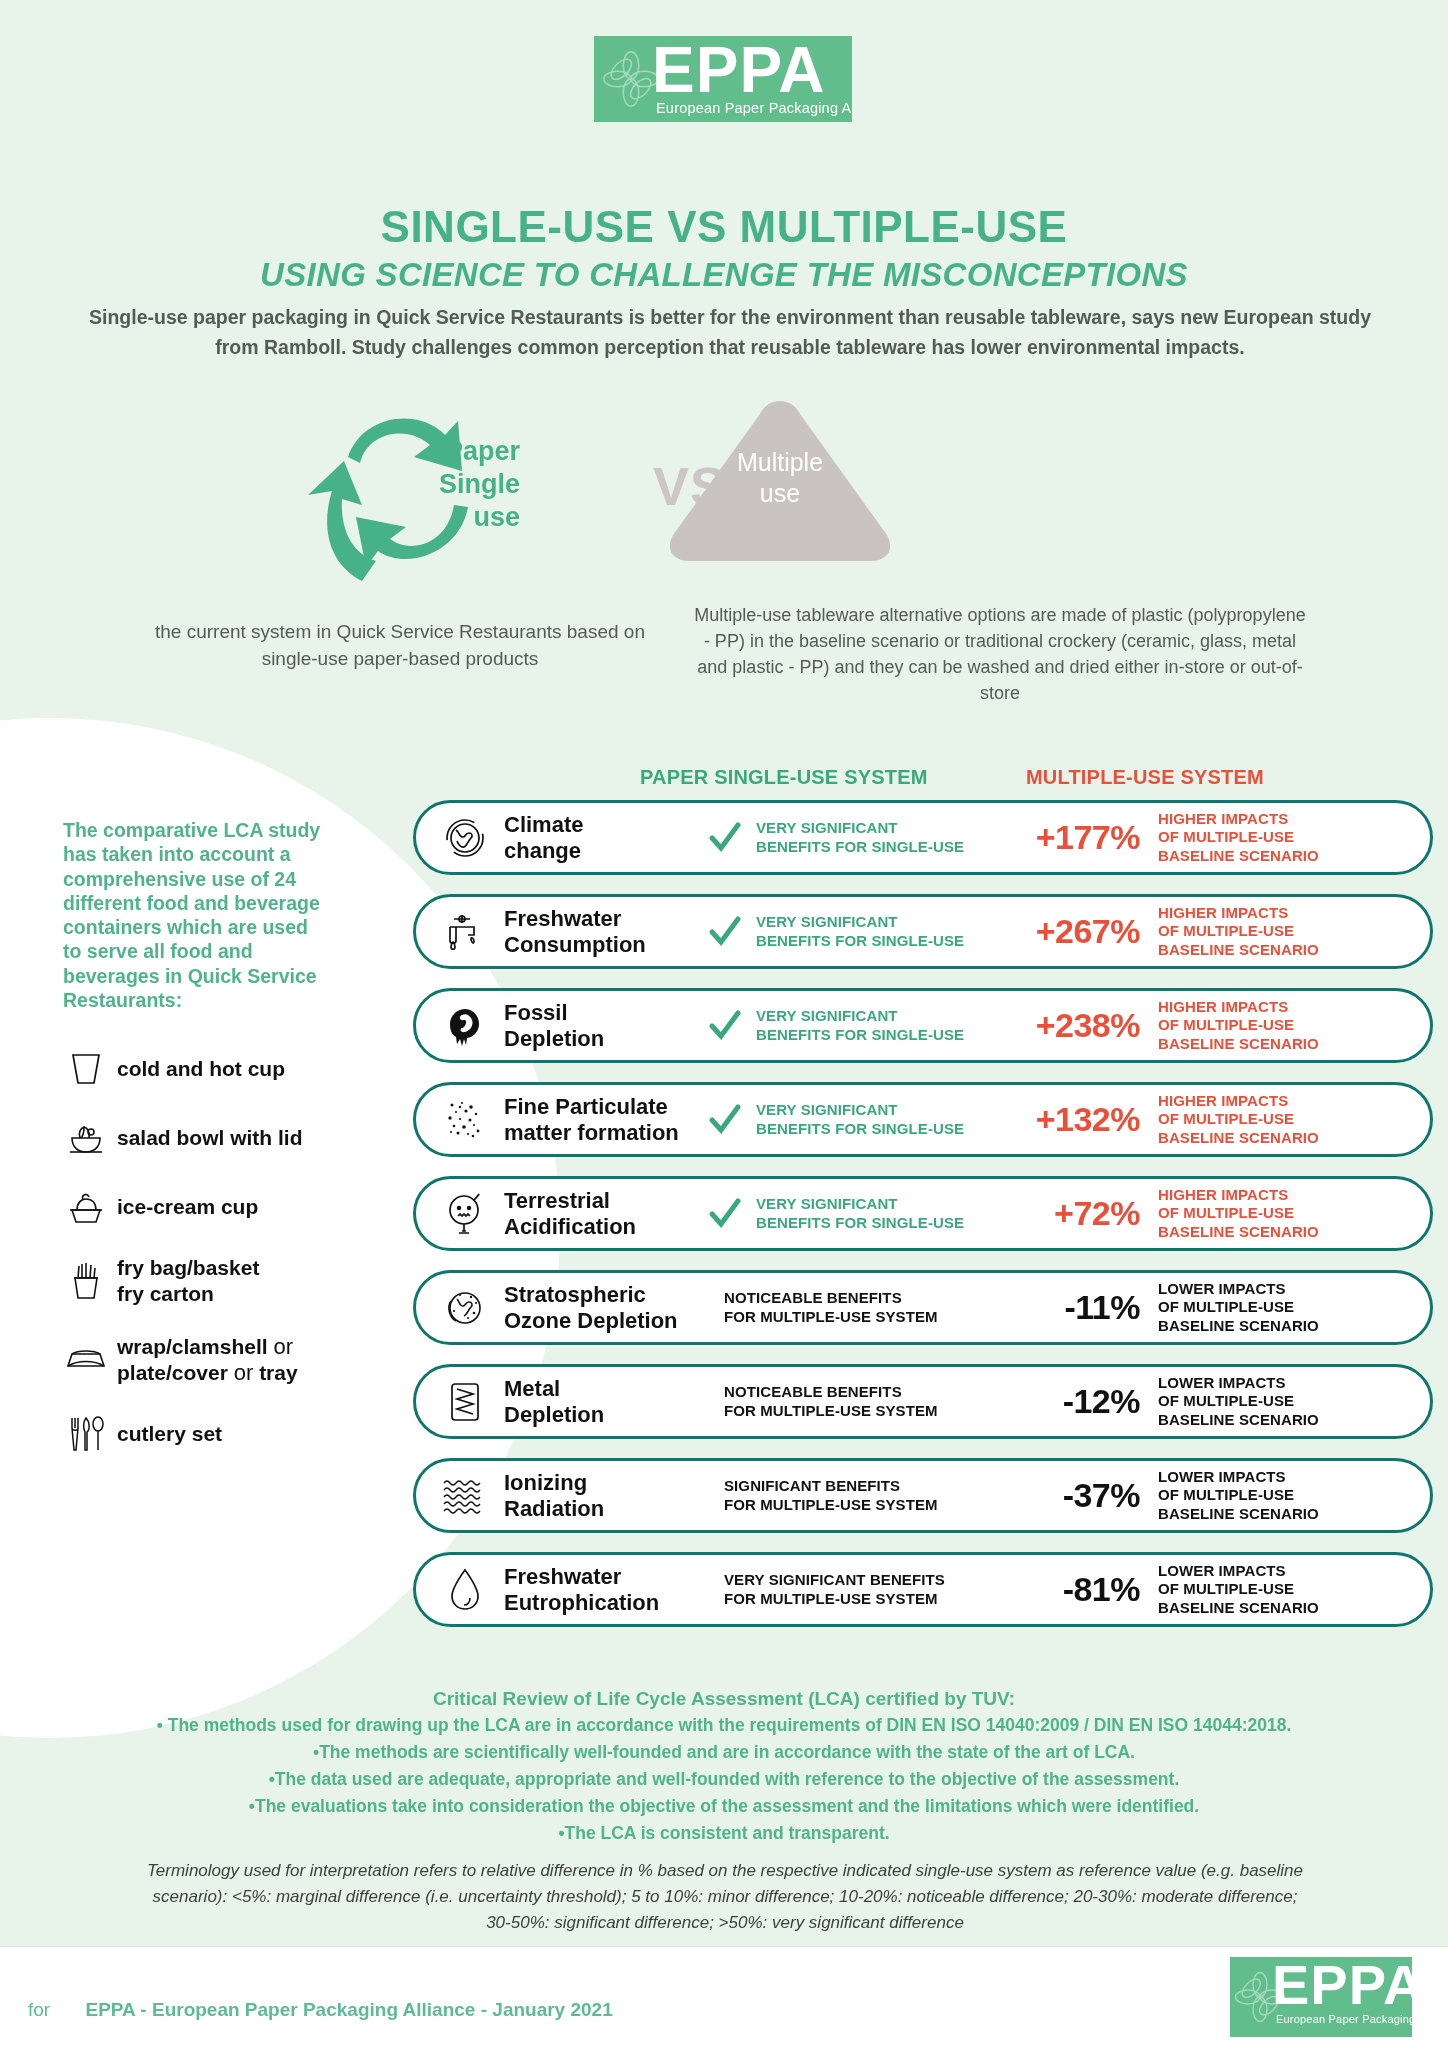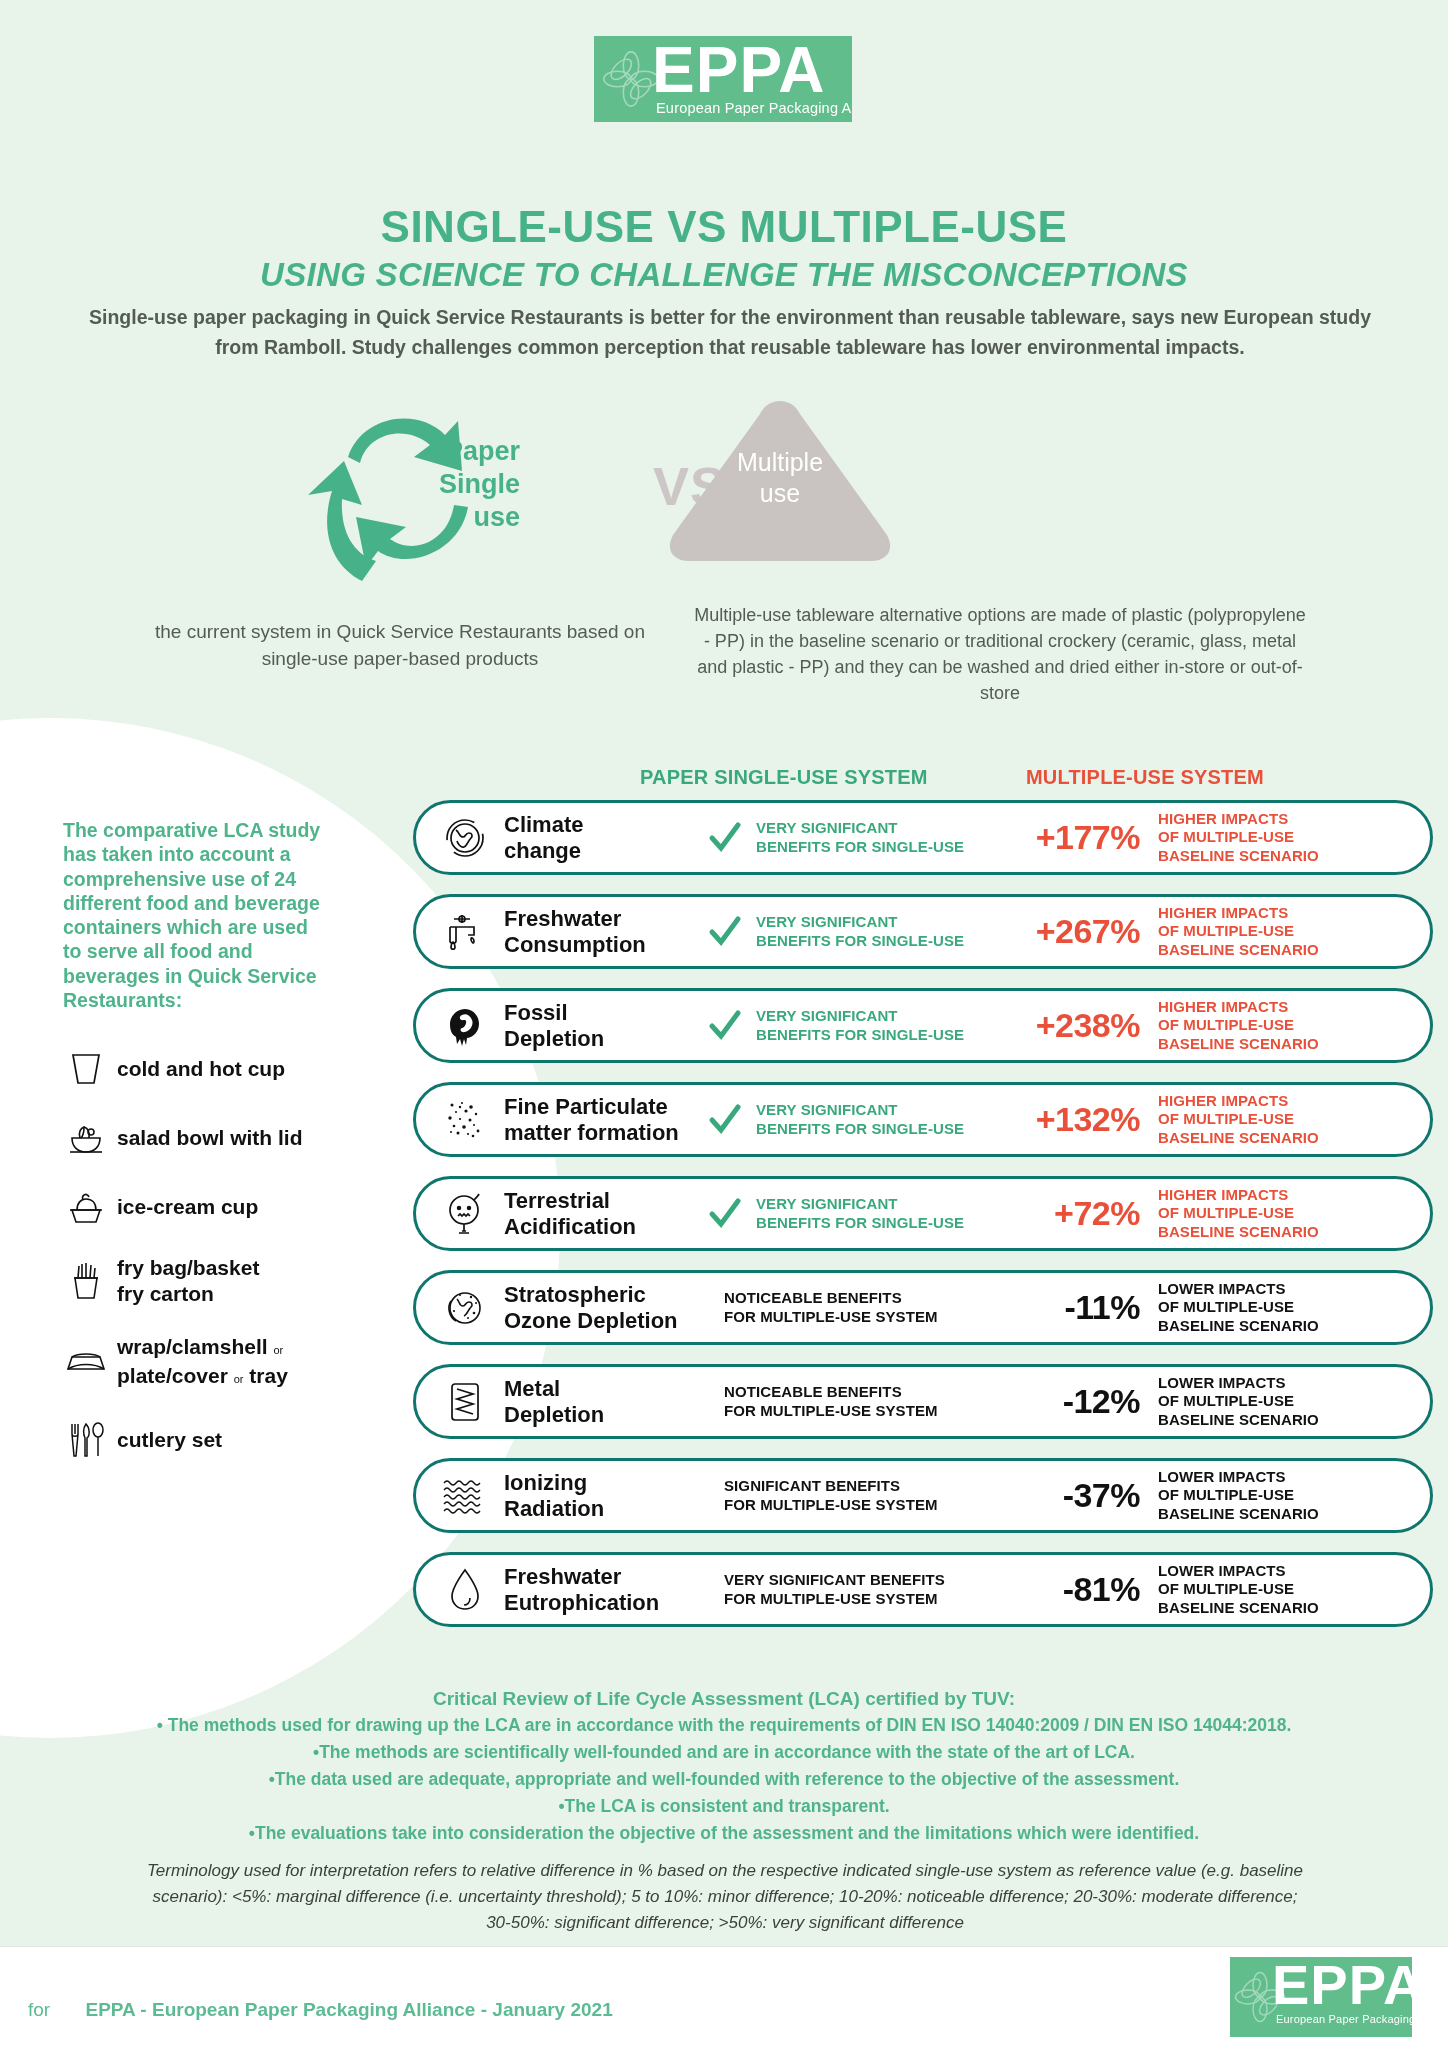--- a/index.html
+++ b/index.html
@@ -140,21 +140,21 @@
   .side-ico {
     width: 46px; min-width: 46px; height: 42px;
     display: flex; align-items: center; justify-content: center;
   }
   .side-lbl {
     color: #111111;
     font-size: 21px; font-weight: bold;
     line-height: 26px;
     padding-left: 8px;
   }
-  .side-lbl .thin { font-weight: normal; font-size: 11px; }
+  .side-lbl .thin { font-weight: normal; font-size: 22px; }
 
   
   .col-head {
     position: absolute; top: 766px;
     font-size: 20px; font-weight: bold;
     letter-spacing: .2px;
   }
   .col-head.green { left: 640px; color: #3aa87d; }
   .col-head.red   { left: 1026px; color: #e8503a; }
 
@@ -590,22 +590,22 @@
       <div class="r-impact black">LOWER IMPACTS<br>OF MULTIPLE-USE<br>BASELINE SCENARIO</div>
     </div>
 
   </div>
 
   <div class="review">
     <div class="hd">Critical Review of Life Cycle Assessment (LCA) certified by TUV:</div>
     <div>• The methods used for drawing up the LCA are in accordance with the requirements of DIN EN ISO 14040:2009 / DIN EN ISO 14044:2018.</div>
     <div>•The methods are scientifically well-founded and are in accordance with the state of the art of LCA.</div>
     <div>•The data used are adequate, appropriate and well-founded with reference to the objective of the assessment.</div>
+    <div>•The evaluations take into consideration the objective of the assessment and the limitations which were identified.</div>
     <div>•The LCA is consistent and transparent.</div>
-    <div>•The evaluations take into consideration the objective of the assessment and the limitations which were identified.</div>
   </div>
 
   <div class="terms">Terminology used for interpretation refers to relative difference in % based on the respective indicated single-use system as reference value (e.g. baseline scenario): &lt;5%: marginal difference (i.e. uncertainty threshold); 5 to 10%: minor difference; 10-20%: noticeable difference; 20-30%: moderate difference; 30-50%: significant difference; &gt;50%: very significant difference</div>
 
   <div class="botbar">
     <div class="bot-text">
       <br>
       <span>for </span><b>EPPA - European Paper Packaging Alliance - January 2021</b>
     </div>
     <div class="logo-bot">

